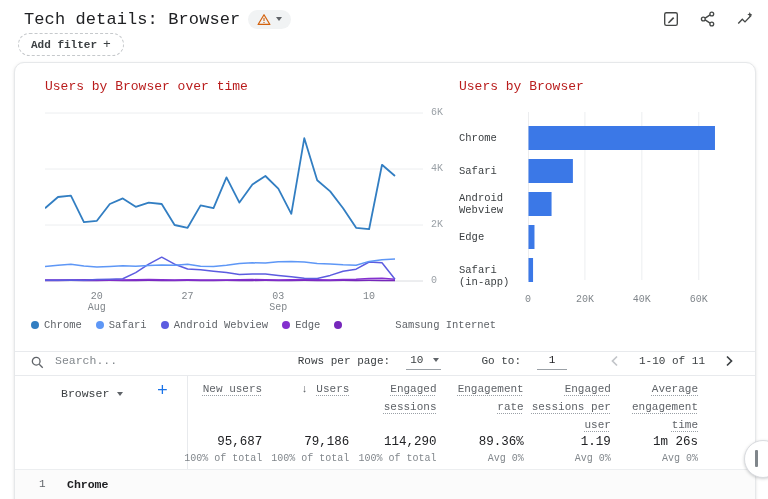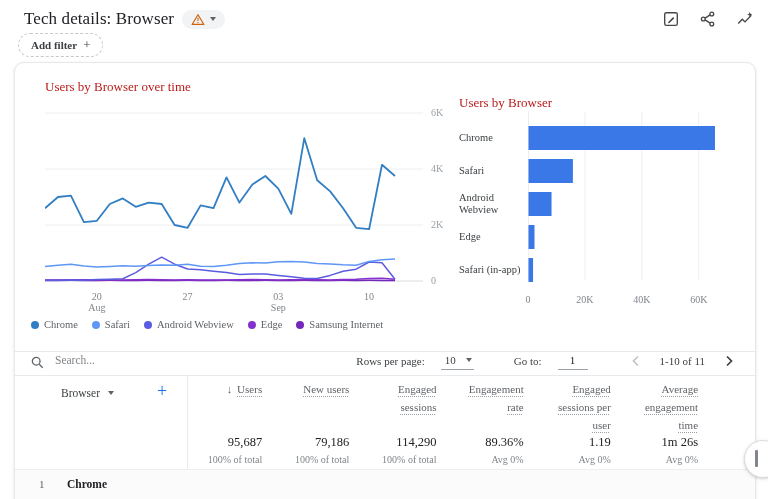--- a/index.html
+++ b/index.html
@@ -1,36 +1,36 @@
 <!DOCTYPE html>
 <html><head>
 <meta charset="utf-8">
 <style>
   html,body{margin:0;padding:0;background:#fff;}
   .screen{position:relative;width:768px;height:499px;overflow:hidden;background:#fff;
-    font-family:Liberation Serif, serif;color:#202124;}
+    font-family:Liberation Mono, monospace;color:#202124;}
   
   .topbar{position:absolute;left:24px;top:6px;right:14px;height:26px;display:flex;align-items:center;}
   .page-title{font-size:17px;color:#202124;letter-spacing:.1px;}
   .title-pill{margin-left:8px;display:flex;align-items:center;gap:5px;background:#f1f3f4;border-radius:12px;
     padding:3px 9px;cursor:pointer;}
   .toolbar{margin-left:auto;display:flex;align-items:center;gap:19px;}
   .tool-icon{width:18px;height:18px;cursor:pointer;}
   .caret{width:0;height:0;border-left:3.5px solid transparent;border-right:3.5px solid transparent;
     border-top:4.5px solid #5f6368;}
   
   .filter-chip{position:absolute;left:18px;top:33px;display:inline-flex;align-items:center;gap:6px;
     border:1px dashed #c6c9cc;border-radius:14px;padding:3px 12px;font-size:11px;font-weight:bold;color:#3c4043;cursor:pointer;justify-content:flex-end;}
   .plus-gray{font-size:13px;font-weight:normal;color:#3c4043;}
   
   .card{position:absolute;left:14px;top:62px;width:740px;height:450px;background:#fff;border:1px solid #e6e8ea;
     border-radius:10px;box-shadow:0 1px 2px rgba(60,64,67,.08),0 1px 3px 1px rgba(60,64,67,.05);}
   .chart-title{position:absolute;font-size:13px;color:#b91c1c;}
   .lc-title{left:30px;top:16px;}
-  .bc-title{left:444px;top:32px;}
+  .bc-title{left:444px;top:16px;}
   .line-svg{position:absolute;left:30px;top:40px;}
   .bar-svg{position:absolute;left:513px;top:45px;}
   .ylab{position:absolute;left:416px;width:26px;font-size:10px;color:#9aa0a6;}
   .xtick{position:absolute;width:28px;text-align:center;font-size:10px;color:#80868b;}
   .bar-cat{position:absolute;left:444px;width:66px;font-size:10.5px;line-height:12px;color:#3c4043;}
   .bar-xt{position:absolute;width:30px;text-align:center;font-size:10px;color:#80868b;}
   .legend{position:absolute;left:16px;top:256px;display:flex;align-items:center;gap:14px;}
   .legend-item{display:flex;align-items:center;gap:5px;font-size:10.5px;color:#5f6368;}
   .legend-dot{width:8px;height:8px;border-radius:50%;}
   
@@ -148,21 +148,21 @@
         <div class="legend-item">
           <div class="legend-dot" style="background: rgb(92, 92, 224);"></div>
           <div class="" style="display: inline;">Android Webview</div>
         </div>
         <div class="legend-item">
           <div class="legend-dot" style="background: rgb(132, 48, 206);"></div>
           <div class="" style="display: inline;">Edge</div>
         </div>
         <div class="legend-item">
           <div class="legend-dot" style="background: rgb(118, 39, 187);"></div>
-          <div class="" style="display: inline;">Samsung Internet</div>
+          <div class="" style="display: inline; margin-left: 48px;">Samsung Internet</div>
         </div>
       </div>
 
     <div class="hdiv" style="top:288px"></div>
     <div class="search-row">
       <svg class="search-icon" viewBox="0 0 16 16" fill="none" stroke="#5f6368" stroke-width="1.4">
         <circle cx="6.6" cy="6.6" r="4.1"></circle>
           <path d="M9.8 9.8 L13.6 13.6"></path>
       </svg>
       <input class="search-input" type="text" placeholder="Search..." style="">
@@ -187,22 +187,22 @@
     </div>
     <div class="hdiv" style="top:312px"></div>
 
     <div class="vdiv"></div>
     <div class="dim-header">
       <span>Browser</span>
       <span class="caret"></span>
     </div>
     <div class="add-col">+</div>
     <div class="metric-grid mh" id="metricHeaders">
+        <div class=""><span class="lbl">New users</span></div>
         <div class=""><span class="arrow">↓ </span><span class="lbl">Users</span></div>
-        <div class=""><span class="lbl">New users</span></div>
         <div class=""><span class="lbl">Engaged
 sessions</span></div>
         <div class=""><span class="lbl">Engagement
 rate</span></div>
         <div class=""><span class="lbl">Engaged
 sessions per
 user</span></div>
         <div class=""><span class="lbl">Average
 engagement
 time</span></div>

